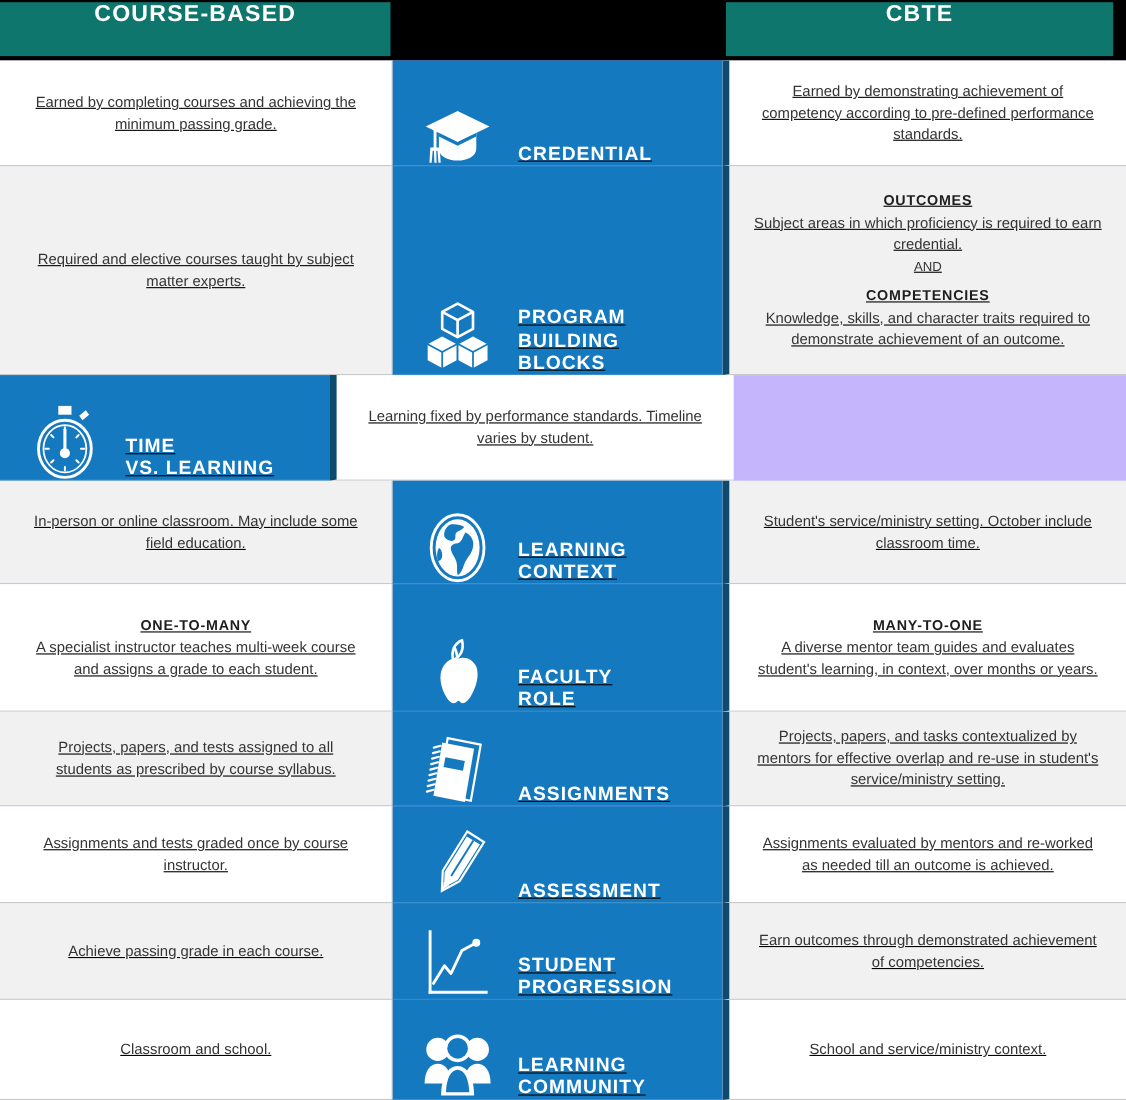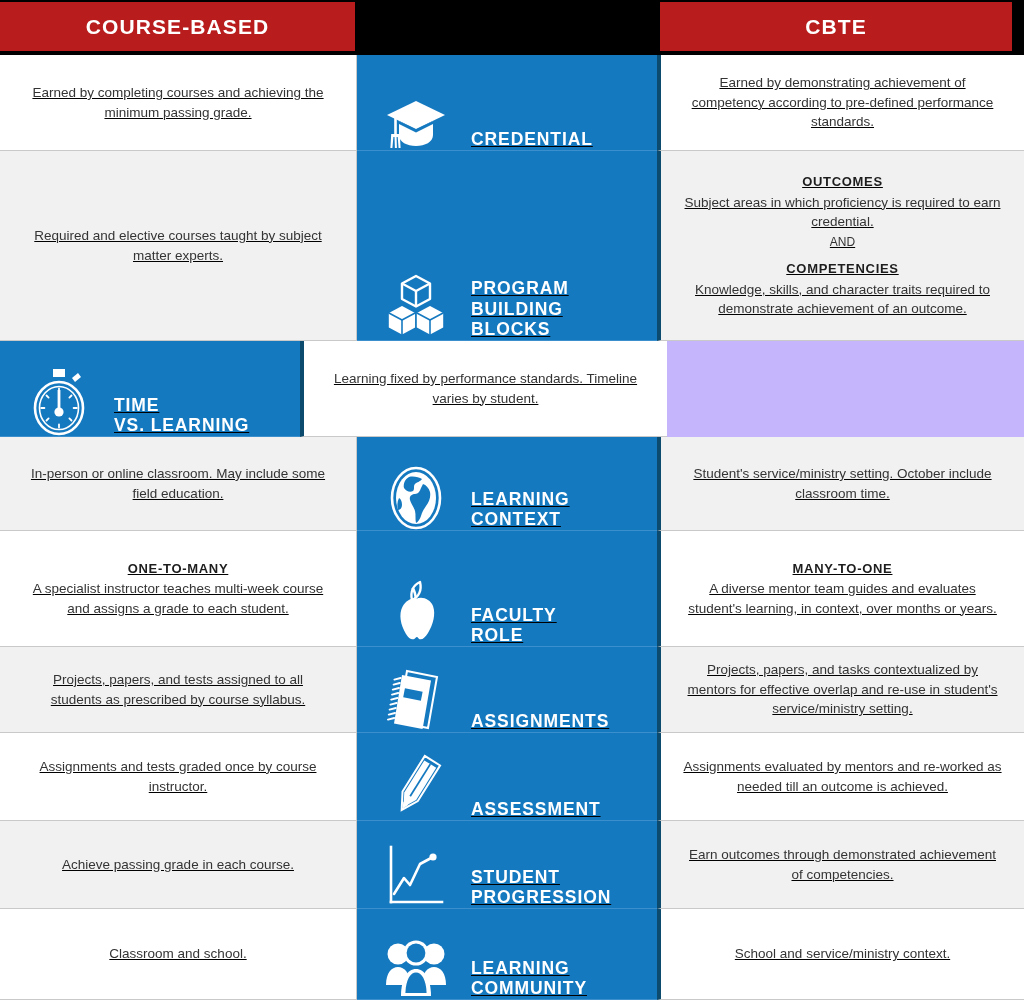--- a/index.html
+++ b/index.html
@@ -8,22 +8,22 @@
     background:#000;
     font-family:"Liberation Sans", sans-serif;
     -webkit-font-smoothing:antialiased;
   }
   #infographic { position:relative; width:1024px; height:1000px; background:#000; overflow:hidden; }
 
   
   .header-band { position:relative; width:1024px; height:55px; background:#000; }
   .hdr-block {
     position:absolute; top:2px; height:49px;
-    background:#b91c1c;
-    display:flex; align-items:center; justify-content:center;
+    background:#0f766e;
+    display:flex; justify-content:center;
   }
   .hdr-left  { left:0px;   width:355px; }
   .hdr-right { left:660px; width:352px; }
   .hdr-text {
     color:#fff; font-weight:bold; font-size:21px;
     letter-spacing:1.1px; text-align:center; line-height:1;
   }
   .hdr-gap { position:absolute; left:355px; top:0; width:305px; height:55px; background:#000; }
 
   
@@ -48,21 +48,21 @@
     align-items:flex-end; justify-content:flex-start;
     padding:0 10px 0 22px;
     border-bottom:1px solid #3a8fcc;
   }
   .cell-right {
     width:367px; flex:0 0 367px;
     display:flex; flex-direction:column;
     align-items:center; justify-content:center;
     padding:8px 22px; text-align:center;
     border-bottom:1px solid #c9c9c9;
-    border-left:4px solid #0c4a6e;
+    border-left:6px solid #0c4a6e;
   }
 
   .body-text {
     color:#343434; font-size:13.5px; line-height:1.45;
     font-family:"Liberation Sans", sans-serif;
   }
   .sub-head {
     color:#1d1d1d; font-size:13px; font-weight:bold;
     letter-spacing:0.7px; line-height:1.5; margin-bottom:1px;
   }

